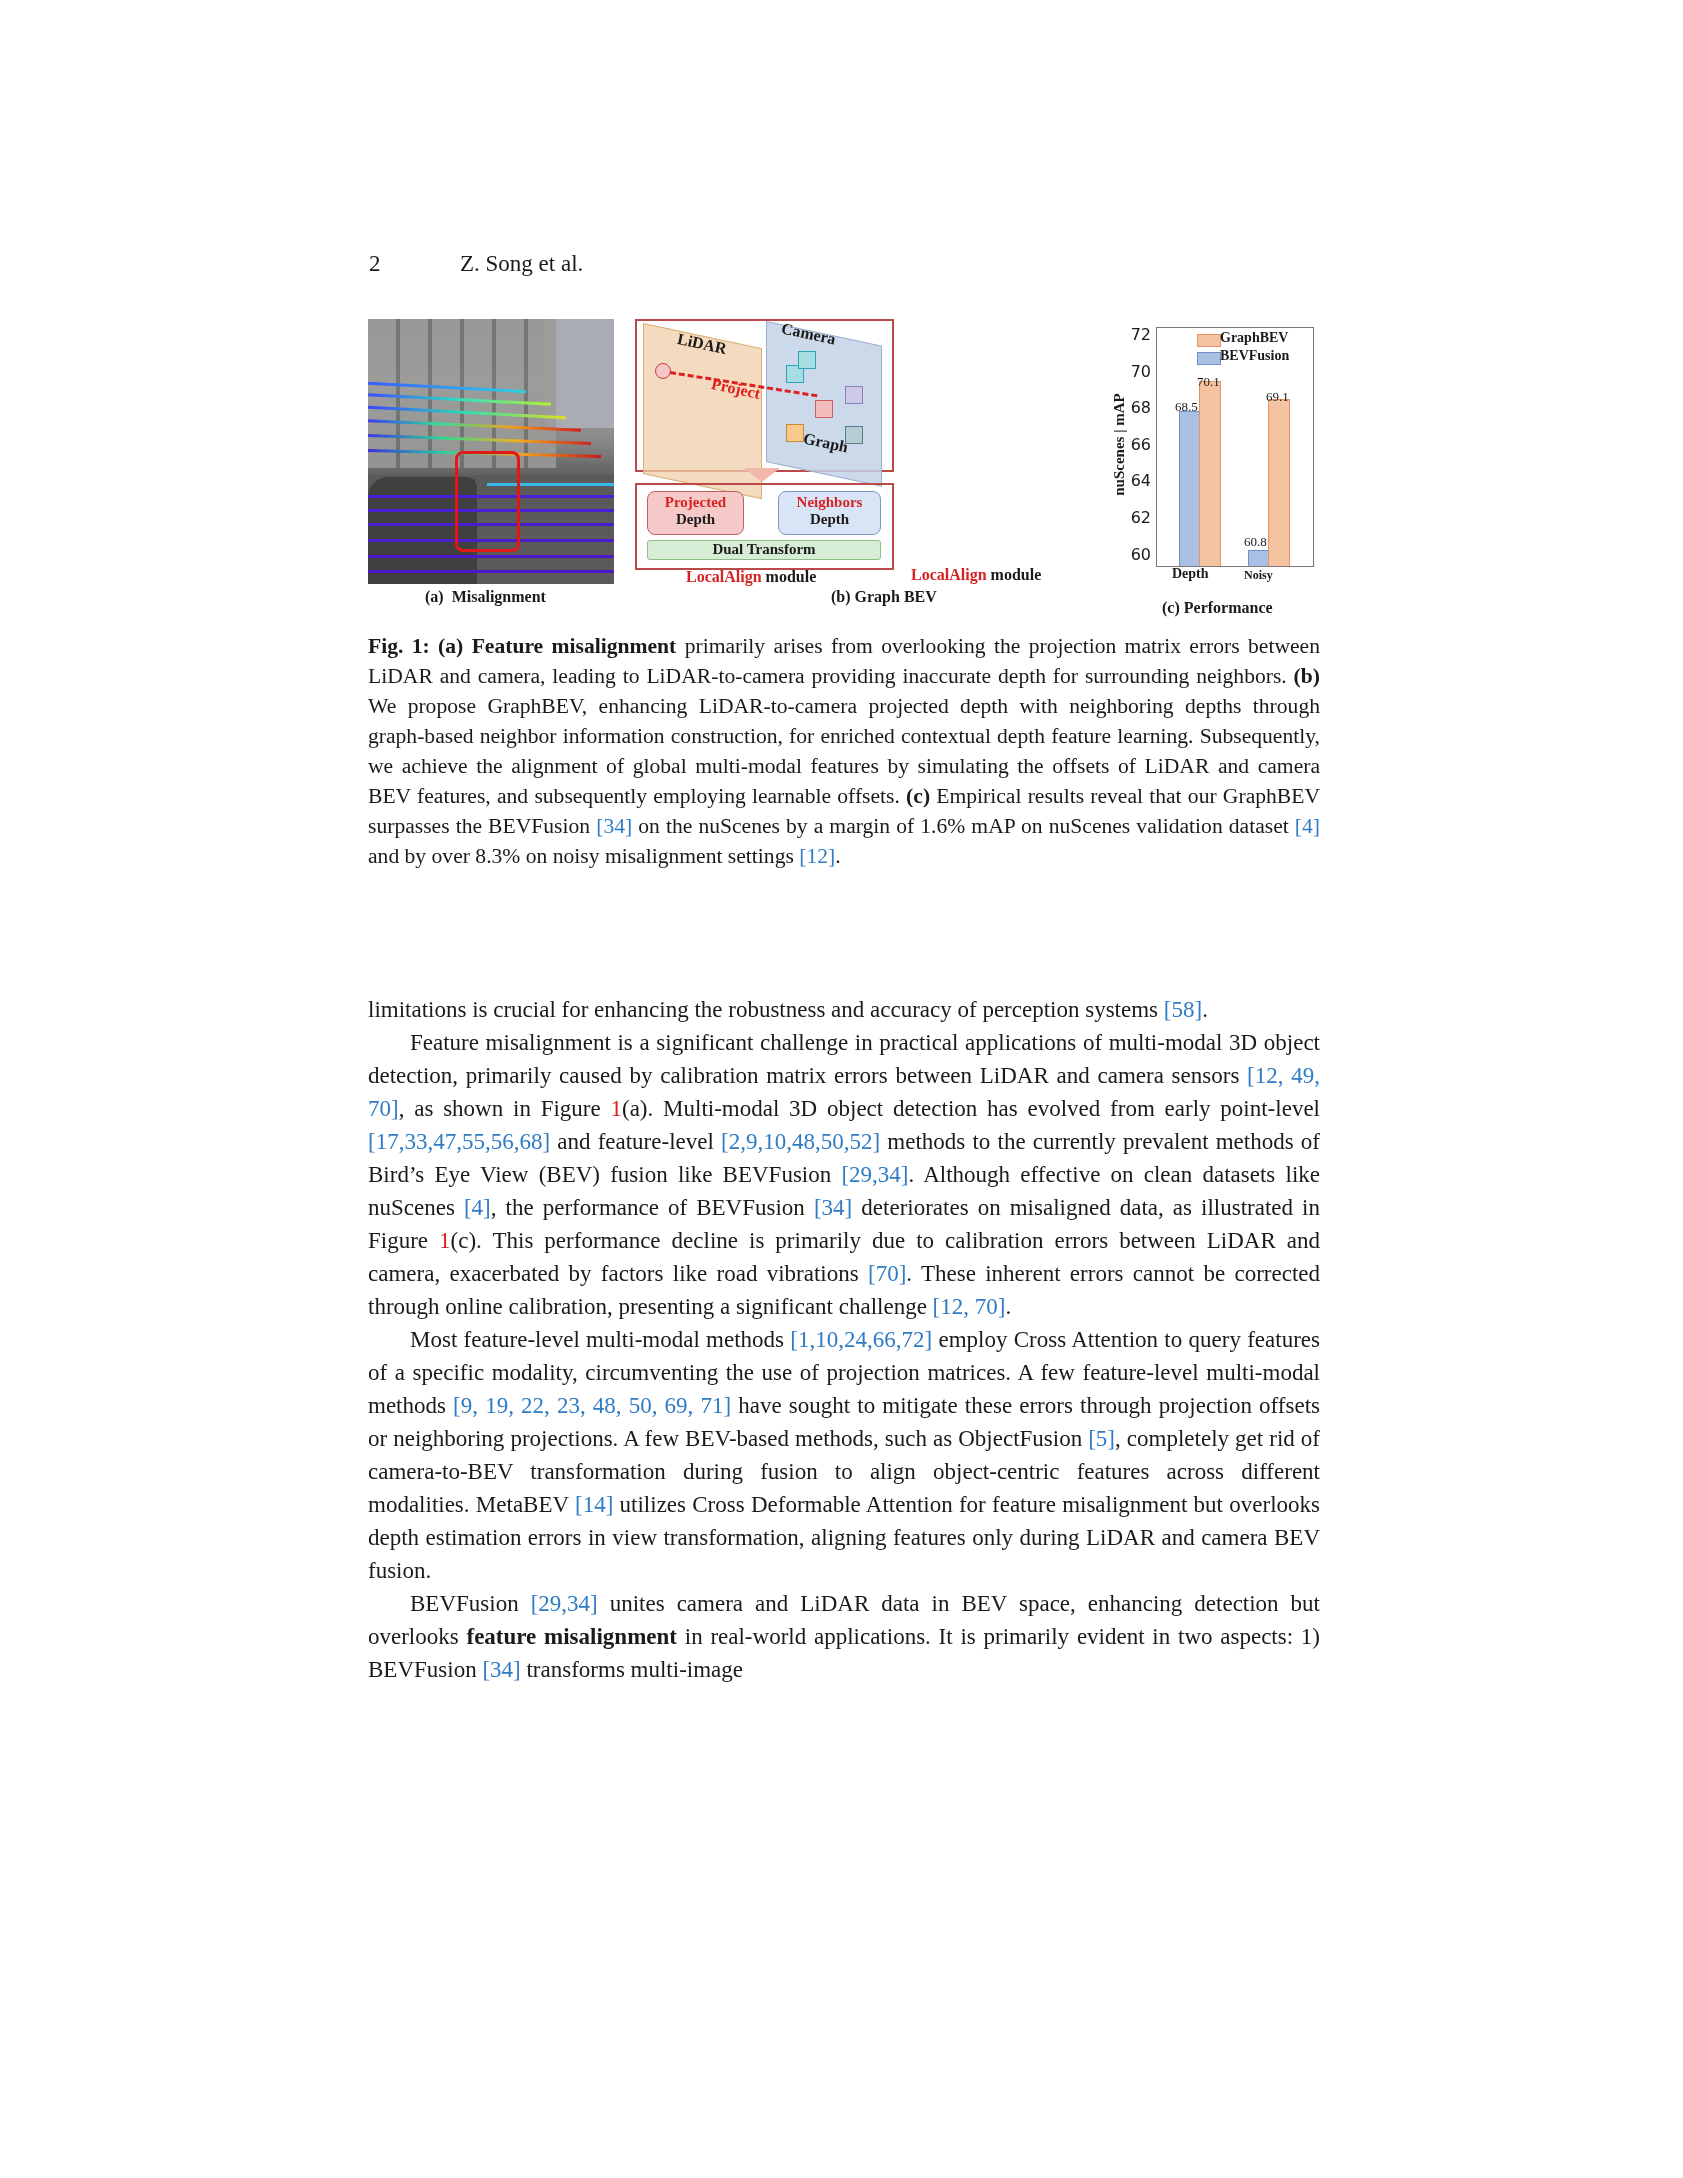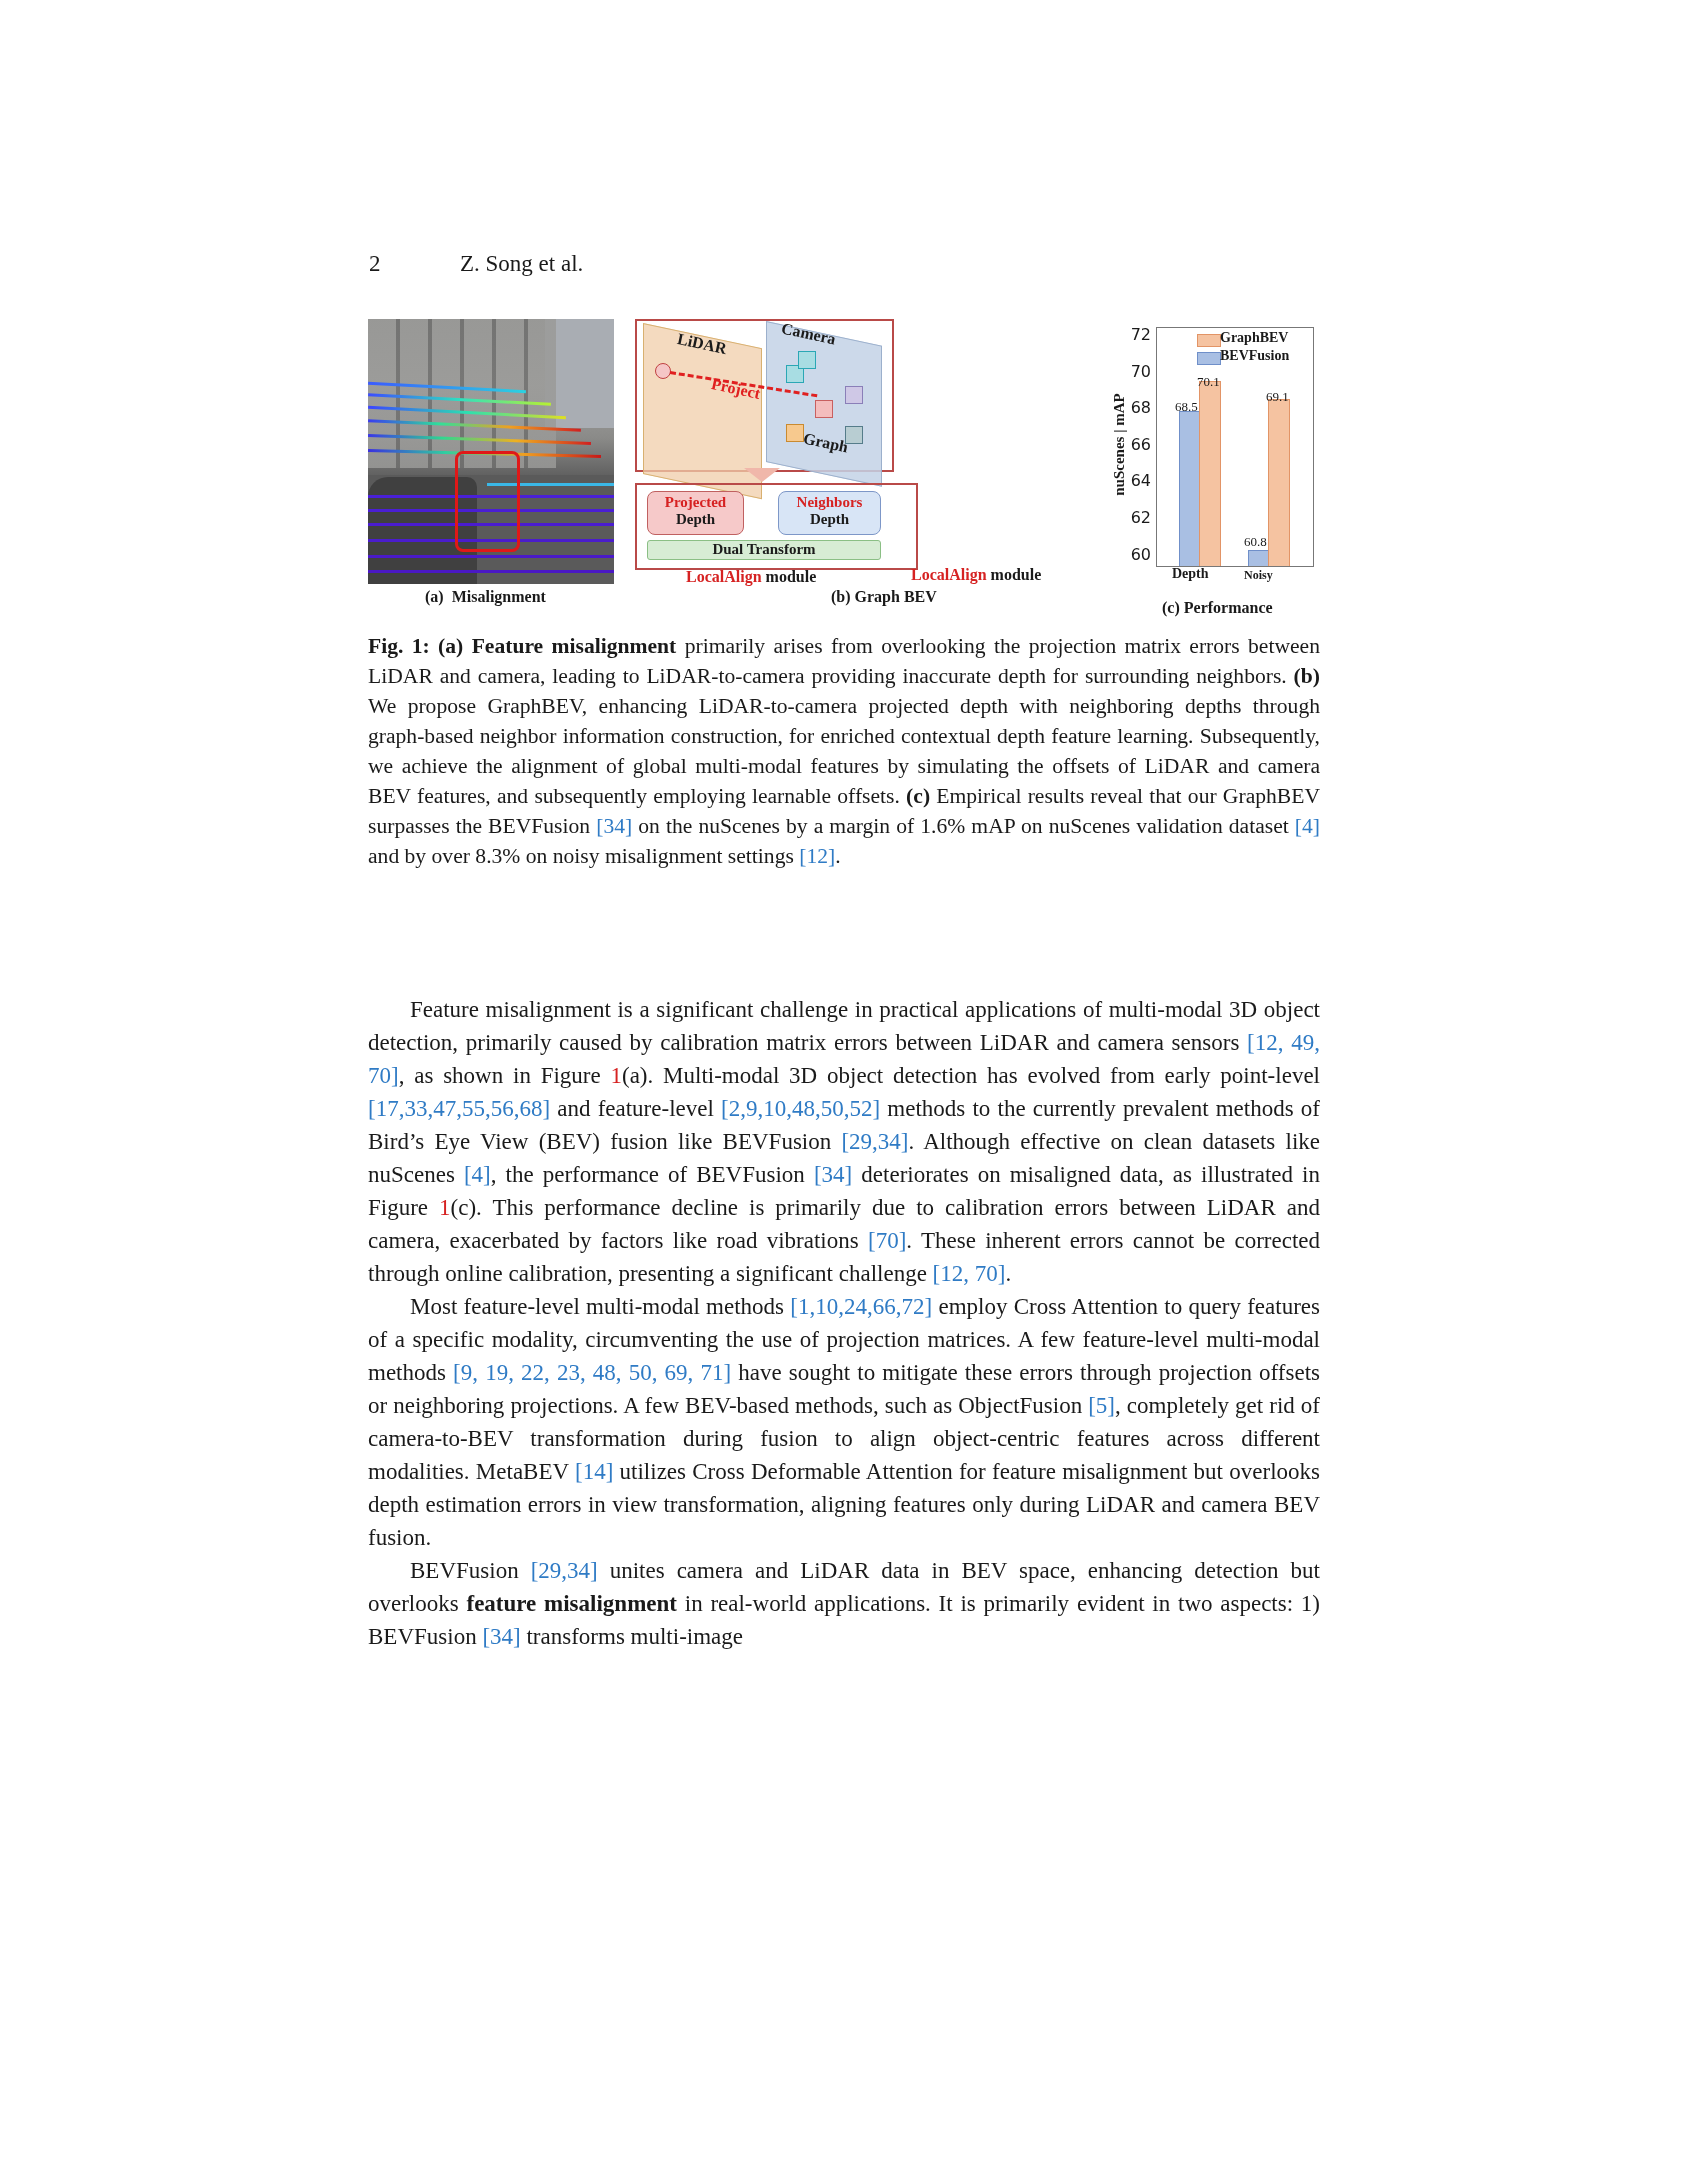--- a/index.html
+++ b/index.html
@@ -93,21 +93,21 @@
       <div class="lbl" style="left:74px;top:59px;color:#e02020;transform:rotate(12deg);">Project</div>
       <div class="sq" style="left:149px;top:44px;border-color:#2aa7b5;background:#a8dde3;"></div>
       <div class="sq" style="left:161px;top:30px;border-color:#2aa7b5;background:#a8dde3;"></div>
       <div class="sq" style="left:178px;top:79px;border-color:#c86060;background:#f4bdbd;"></div>
       <div class="sq" style="left:208px;top:65px;border-color:#8a7fb8;background:#cfc8e6;"></div>
       <div class="sq" style="left:208px;top:105px;border-color:#557c8a;background:#b8cdd2;"></div>
       <div class="sq" style="left:149px;top:103px;border-color:#c98a30;background:#f7c98e;"></div>
       <div class="lbl" style="left:166px;top:113px;transform:rotate(12deg);">Graph</div>
     </div>
     <div style="position:absolute;left:109px;top:149px;width:0;height:0;border-left:18px solid transparent;border-right:18px solid transparent;border-top:14px solid #f0b7aa;"></div>
-    <div class="redbox" style="left:0;top:164px;width:255px;height:83px;padding-left:24px;">
+    <div class="redbox" style="left:0;top:164px;width:255px;height:83px;">
       <div class="rbox" style="left:10px;top:6px;width:95px;height:40px;background:#f6c9c9;border:1.5px solid #c06060;">
         <span style="color:#d62222;display:block;">Projected</span>
         <span style="display:block;">Depth</span>
       </div>
       <div class="rbox" style="left:141px;top:6px;width:101px;height:40px;background:#d8e5f6;border:1.5px solid #7d97c8;">
         <span style="color:#d62222;display:block;">Neighbors</span>
         <span style="display:block;">Depth</span>
       </div>
       <div class="rbox" style="left:10px;top:55px;width:232px;height:18px;line-height:16px;padding-top:0;border-radius:3px;background:#d7ecd4;border:1.5px solid #8bbf85;">Dual Transform</div>
     </div>
@@ -150,20 +150,23 @@
   </div>
 </div>
 
 <div class="caption">
   <b>Fig. 1:</b>
   <b>(a)</b>
   <b>Feature misalignment</b><span> primarily arises from overlooking the projection matrix errors between LiDAR and camera, leading to LiDAR-to-camera providing inaccurate depth for surrounding neighbors. </span><b>(b)</b><span> We propose GraphBEV, enhancing LiDAR-to-camera projected depth with neighboring depths through graph-based neighbor information construction, for enriched contextual depth feature learning. Subsequently, we achieve the alignment of global multi-modal features by simulating the offsets of LiDAR and camera BEV features, and subsequently employing learnable offsets. </span><b>(c)</b><span> Empirical results reveal that our GraphBEV surpasses the BEVFusion </span><span class="cite">[34]</span><span> on the nuScenes by a margin of 1.6% mAP on nuScenes validation dataset </span><span class="cite">[4]</span><span> and by over 8.3% on noisy misalignment settings </span><span class="cite">[12]</span><span>.</span>
 </div>
 
 <div class="body">
+  <p>
+    <span>limitations is crucial for enhancing the robustness and accuracy of perception systems </span><span class="cite">[58]</span><span>.</span>
+  </p>
   <p class="ind">
     <span>Feature misalignment is a significant challenge in practical applications of multi-modal 3D object detection, primarily caused by calibration matrix errors between LiDAR and camera sensors </span><span class="cite">[12, 49, 70]</span><span>, as shown in Figure </span><span class="fref">1</span><span>(a). Multi-modal 3D object detection has evolved from early point-level </span><span class="cite">[17,33,47,55,56,68]</span><span> and feature-level </span><span class="cite">[2,9,10,48,50,52]</span><span> methods to the currently prevalent methods of Bird’s Eye View (BEV) fusion like BEVFusion </span><span class="cite">[29,34]</span><span>. Although effective on clean datasets like nuScenes </span><span class="cite">[4]</span><span>, the performance of BEVFusion </span><span class="cite">[34]</span><span> deteriorates on misaligned data, as illustrated in Figure </span><span class="fref">1</span><span>(c). This performance decline is primarily due to calibration errors between LiDAR and camera, exacerbated by factors like road vibrations </span><span class="cite">[70]</span><span>. These inherent errors cannot be corrected through online calibration, presenting a significant challenge </span><span class="cite">[12, 70]</span><span>.</span>
   </p>
   <p class="ind">
     <span>Most feature-level multi-modal methods </span><span class="cite">[1,10,24,66,72]</span><span> employ Cross Attention to query features of a specific modality, circumventing the use of projection matrices. A few feature-level multi-modal methods </span><span class="cite">[9, 19, 22, 23, 48, 50, 69, 71]</span><span> have sought to mitigate these errors through projection offsets or neighboring projections. A few BEV-based methods, such as ObjectFusion </span><span class="cite">[5]</span><span>, completely get rid of camera-to-BEV transformation during fusion to align object-centric features across different modalities. MetaBEV </span><span class="cite">[14]</span><span> utilizes Cross Deformable Attention for feature misalignment but overlooks depth estimation errors in view transformation, aligning features only during LiDAR and camera BEV fusion.</span>
   </p>
   <p class="ind">
     <span>BEVFusion </span><span class="cite">[29,34]</span><span> unites camera and LiDAR data in BEV space, enhancing detection but overlooks </span><b>feature misalignment</b><span> in real-world applications. It is primarily evident in two aspects: 1) BEVFusion </span><span class="cite">[34]</span><span> transforms multi-image</span>
   </p>
 </div>

